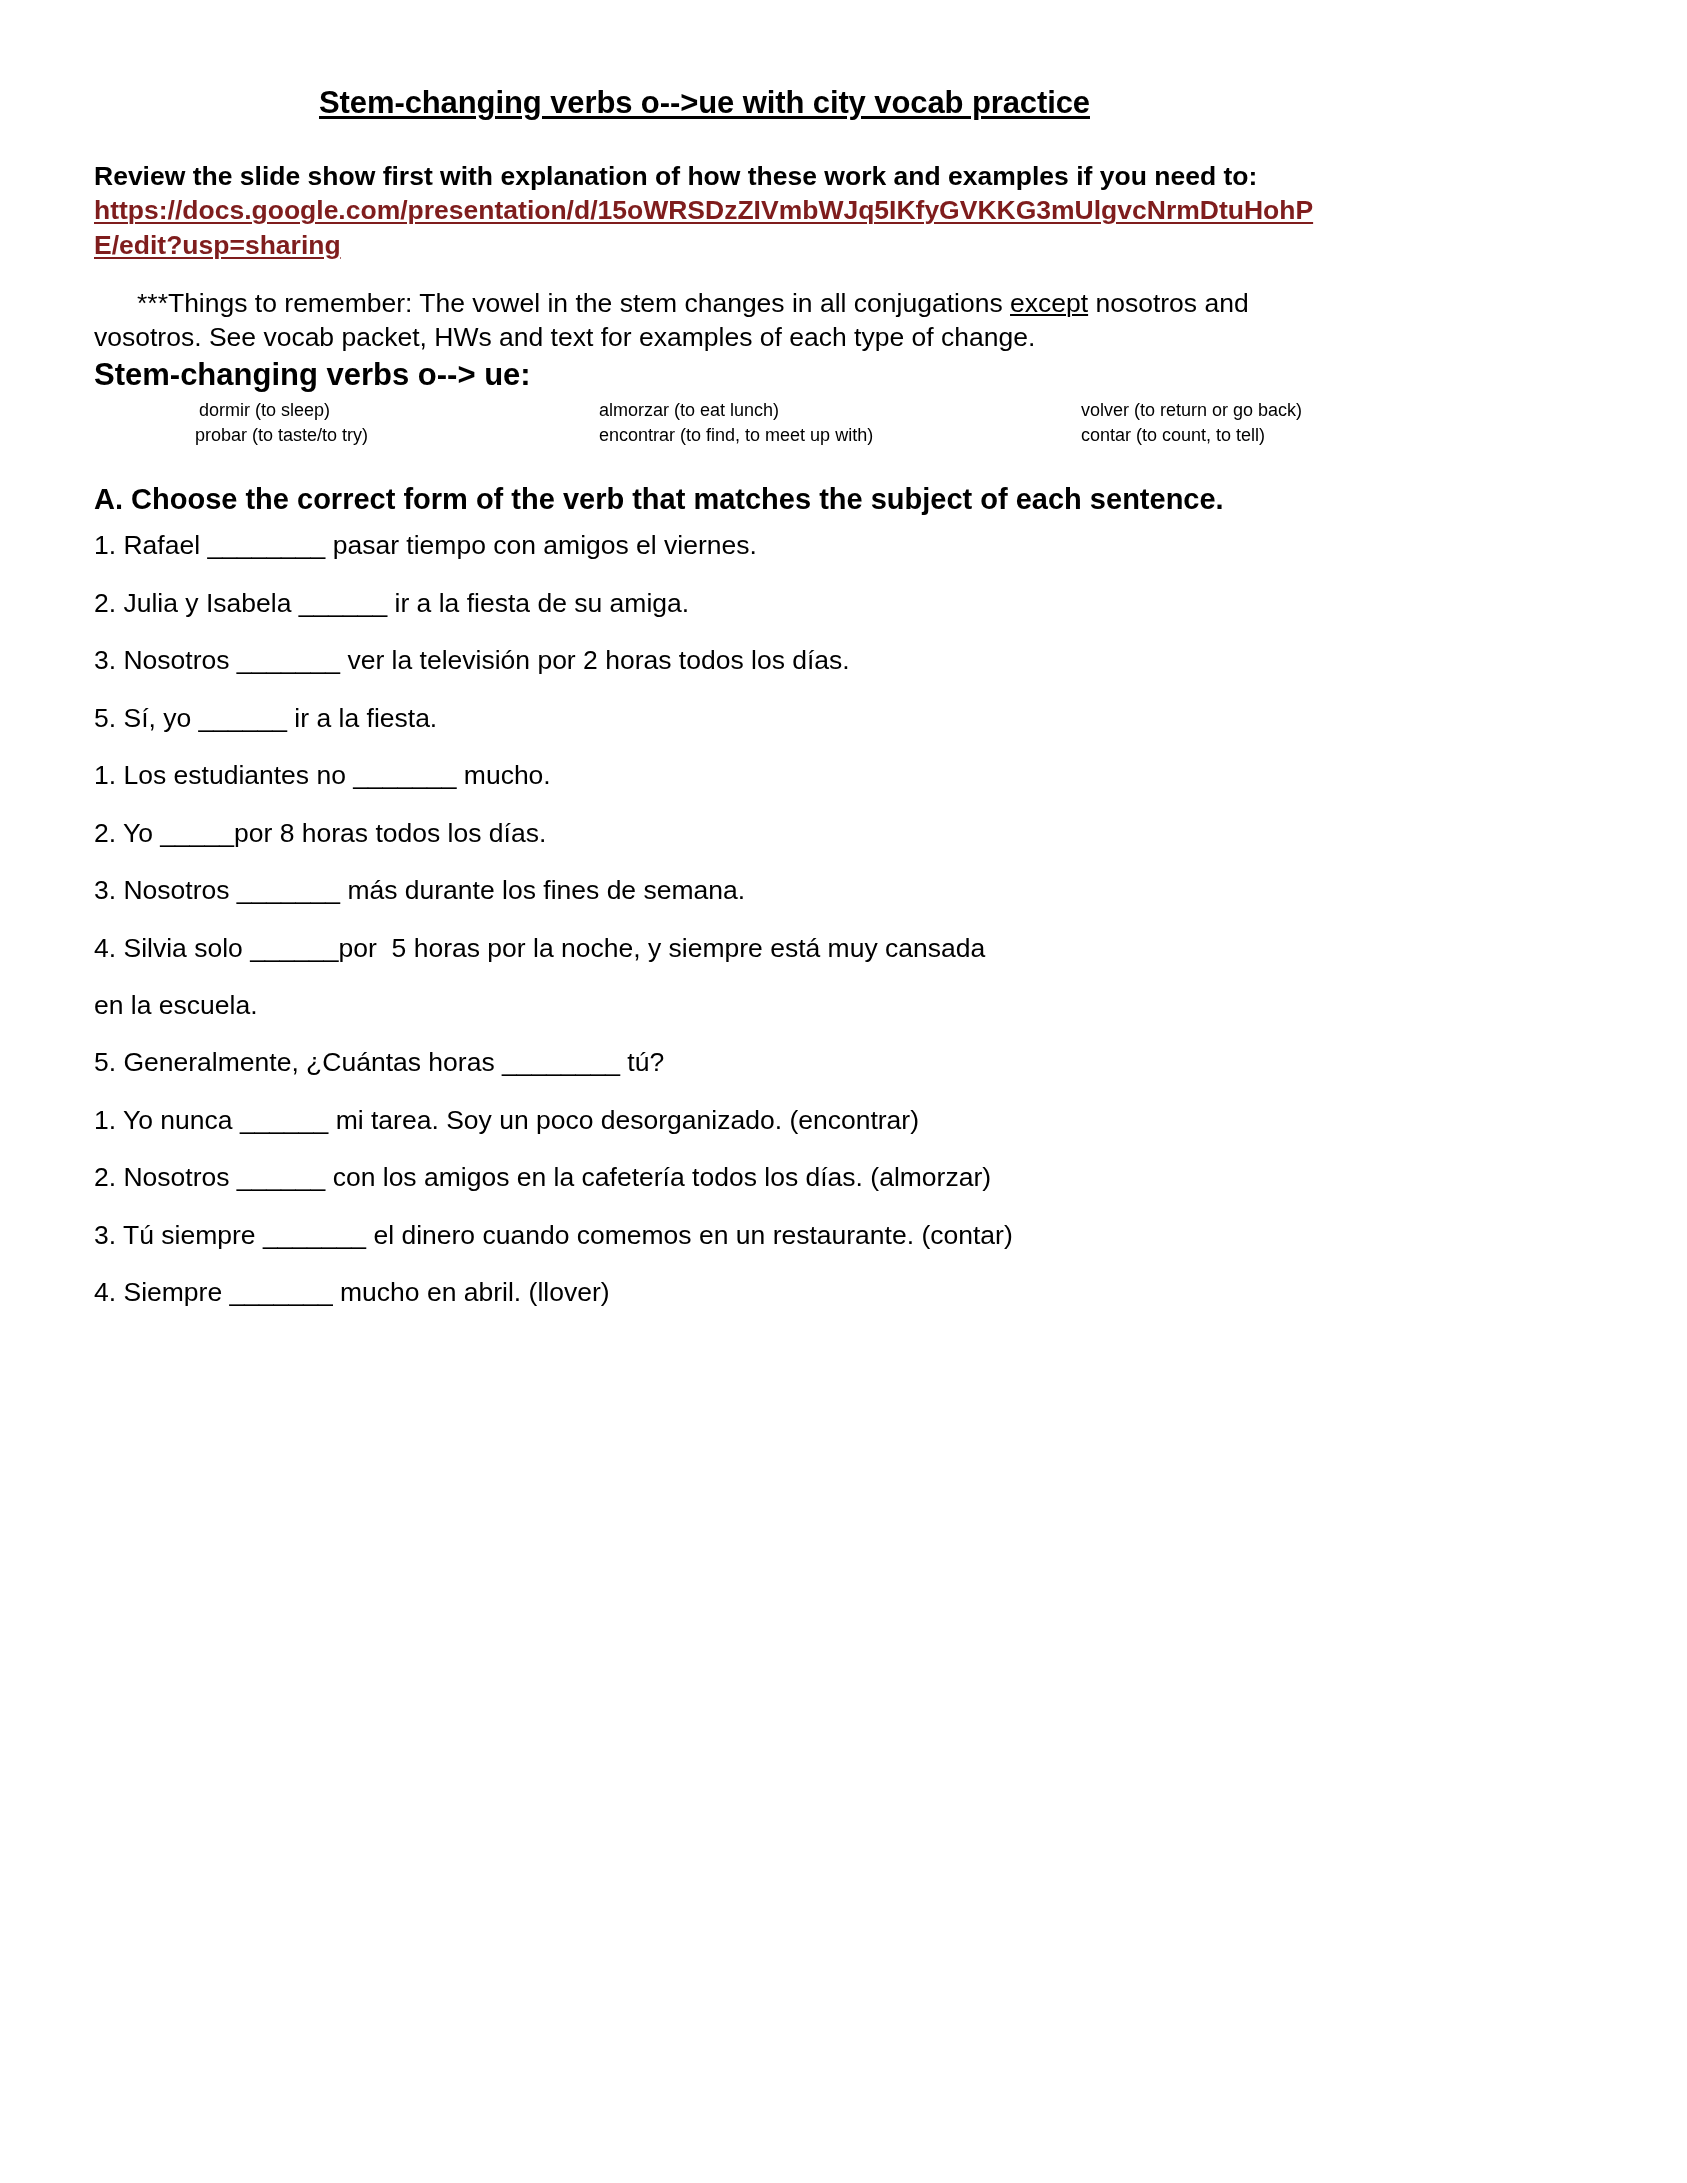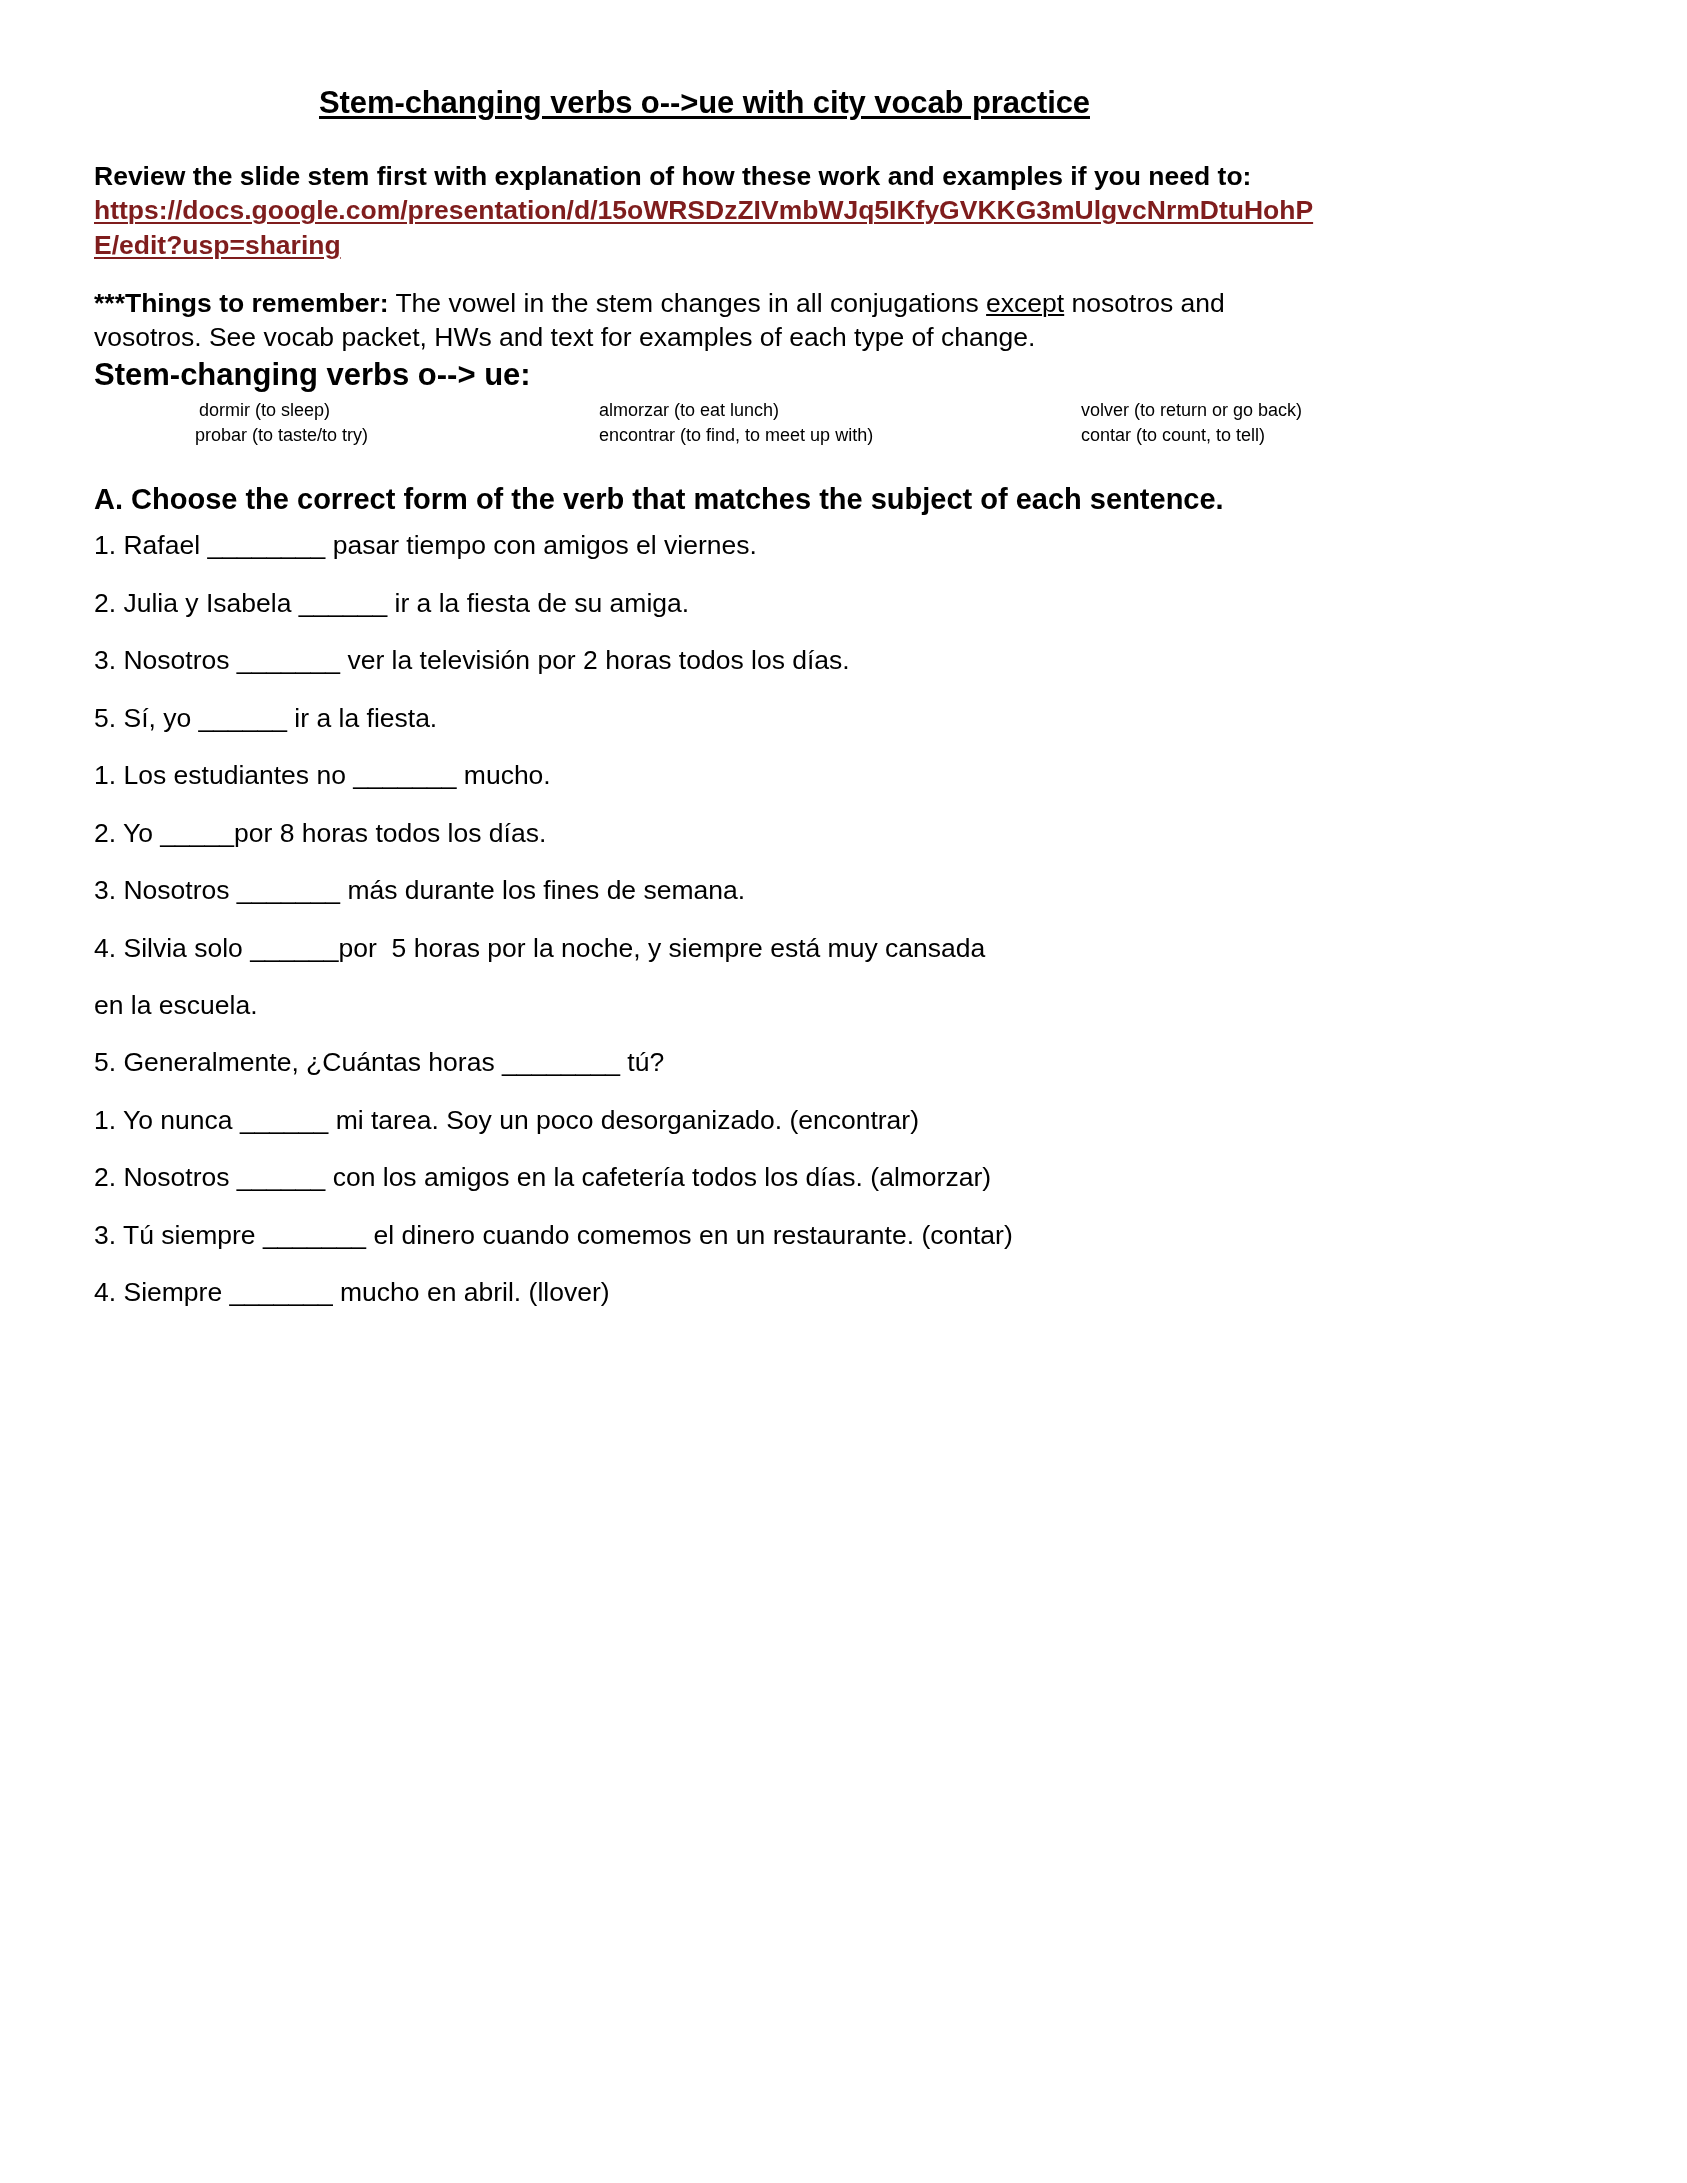--- a/index.html
+++ b/index.html
@@ -63,21 +63,21 @@
     max-width: 1350px;
     margin: 0;
   }
 
   .remember {
     font-size: 26.5px;
     line-height: 1.30;
     margin: 0;
     max-width: 1356px;
   }
-  .remember .lead { font-weight: bold; }
+  .remember .lead { font-weight: normal; margin-left: 43px; }
   .remember .u {
     text-decoration: underline;
     text-underline-offset: 2px;
     text-decoration-thickness: 2px;
   }
 
   .verbs-head {
     font-size: 31px;
     font-weight: bold;
     line-height: 1.30;
@@ -123,21 +123,21 @@
   }
   .item:last-child { margin-bottom: 0; }
 </style>
 </head>
 <body>
 
 <div class="page">
 
   <h1 class="doc-title"><span class="u">Stem-changing verbs o--&gt;ue with city vocab practice</span></h1>
 
-  <p class="intro">Review the slide stem first with explanation of how these work and examples if you need to:</p>
+  <p class="intro">Review the slide show first with explanation of how these work and examples if you need to:</p>
 
   <a class="link" href="#">https://docs.google.com/presentation/d/15oWRSDzZIVmbWJq5IKfyGVKKG3mUlgvcNrmDtuHohPE/edit?usp=sharing</a>
 
   <div class="spacer-md"></div>
 
   <p class="remember"><span class="lead">***Things to remember:</span><span>  The vowel in the stem changes in all conjugations </span><span class="u">except</span><span> nosotros and vosotros. See vocab packet, HWs and text for examples of each type of change.</span></p>
 
   <p class="verbs-head">Stem-changing verbs o--&gt; ue:</p>
 
   <table class="verb-table">

